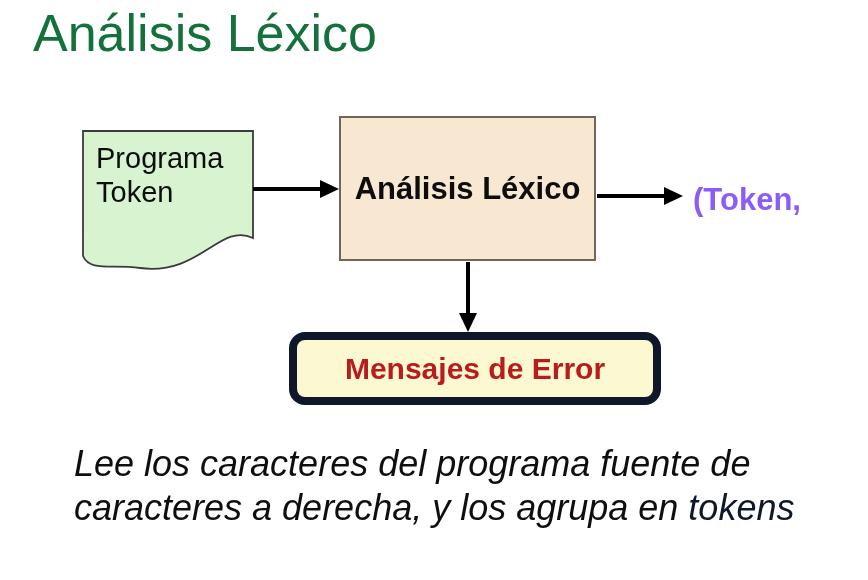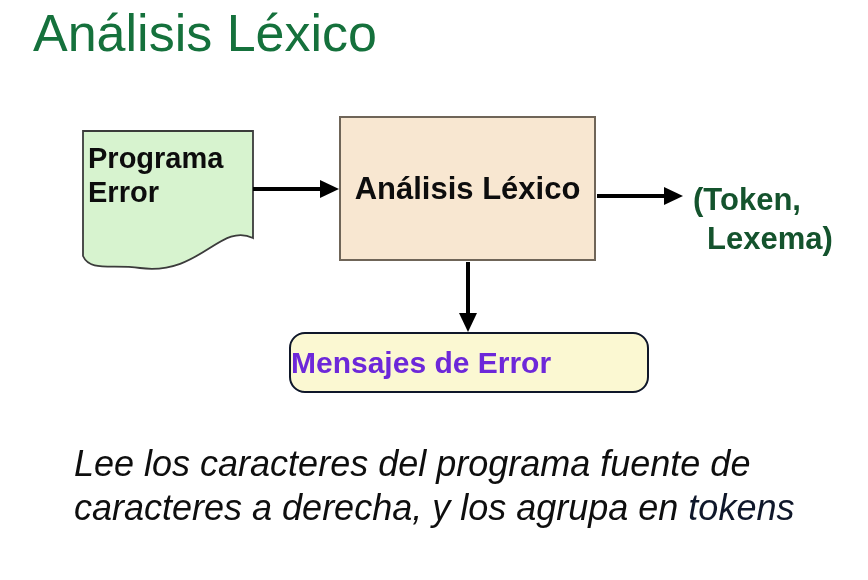--- a/index.html
+++ b/index.html
@@ -24,24 +24,24 @@
   .doc-shape-wrap {
     position: absolute;
     left: 64px;
     top: 128px;
     width: 176px;
     height: 150px;
   }
   .doc-shape-wrap svg { display: block; }
   .doc-text {
     position: absolute;
-    left: 72px;
+    left: 80px;
     top: 141px;
     font-size: 29px;
-    font-weight: 700;
+    font-weight: 400;
     line-height: 34px;
     color: #0d0d0d;
     white-space: nowrap;
   }
   .arrows {
     position: absolute;
     left: 0; top: 0;
     width: 868px; height: 580px;
     pointer-events: none;
   }
@@ -61,39 +61,40 @@
     color: #0d0d0d;
     white-space: nowrap;
   }
   .token-label {
     position: absolute;
     left: 677px;
     top: 180px;
     font-size: 31px;
     font-weight: 700;
     line-height: 39px;
-    color: #14532d;
+    color: #8b5cf6;
     white-space: nowrap;
   }
   .token-label .line { display: block; }
   .token-label .line2 { margin-left: 14px; }
   .error-box {
     position: absolute;
     left: 273px;
     top: 332px;
     width: 356px;
     height: 57px;
     background: #fbf8d2;
-    border: 2px solid #0f172a;
+    border: 8px solid #0f172a;
     border-radius: 16px;
     display: flex;
     align-items: center;
+    justify-content: center;
     font-size: 30px;
     font-weight: 700;
-    color: #6d28d9;
+    color: #b91c1c;
     white-space: nowrap;
   }
   .description {
     position: absolute;
     left: 58px;
     top: 442px;
     font-size: 36px;
     line-height: 44px;
     color: #0e0e0e;
     white-space: nowrap;
@@ -107,21 +108,21 @@
 
   <div class="title" style="color: rgb(21, 113, 60);">Análisis Léxico</div>
 
   <div class="doc-shape-wrap">
     <svg width="176" height="150" viewBox="0 0 176 150">
       <path d="M3,3 H173 V110 C140,94 120,148 60,140 C32,136 10,144 3,128 Z" stroke="#3b3b3b" stroke-width="1.8" fill="#d7f3cf"></path>
     </svg>
   </div>
   <div class="doc-text">
     <div>Programa</div>
-    <div>Error</div>
+    <div>Token</div>
   </div>
 
   <svg class="arrows" viewBox="0 0 868 580">
     <g>
       <path d="M237,189 H305" stroke="#000" stroke-width="4" fill="none"></path>
       <path d="M304,180 L323,189 L304,198 Z" fill="#000"></path>
     </g>
     <g>
       <path d="M581,196 H649" stroke="#000" stroke-width="4" fill="none"></path>
       <path d="M648,187 L667,196 L648,205 Z" fill="#000"></path>
@@ -131,21 +132,20 @@
       <path d="M443,313 L461,313 L452,332 Z" fill="#000"></path>
     </g>
   </svg>
 
   <div class="analyzer-box" style="background: rgb(248, 231, 209);">
     <span>Análisis Léxico</span>
   </div>
 
   <div class="token-label">
     <span class="line line1">(Token,</span>
-    <span class="line line2">Lexema)</span>
   </div>
 
   <div class="error-box" style="background: rgb(251, 248, 210);">
     <span>Mensajes de Error</span>
   </div>
 
   <div class="description">
     <span>Lee los caracteres del programa fuente de</span><br>
     <span>caracteres a derecha, y los agrupa en </span><span style="color: #0f172a;">tokens</span>
   </div>

